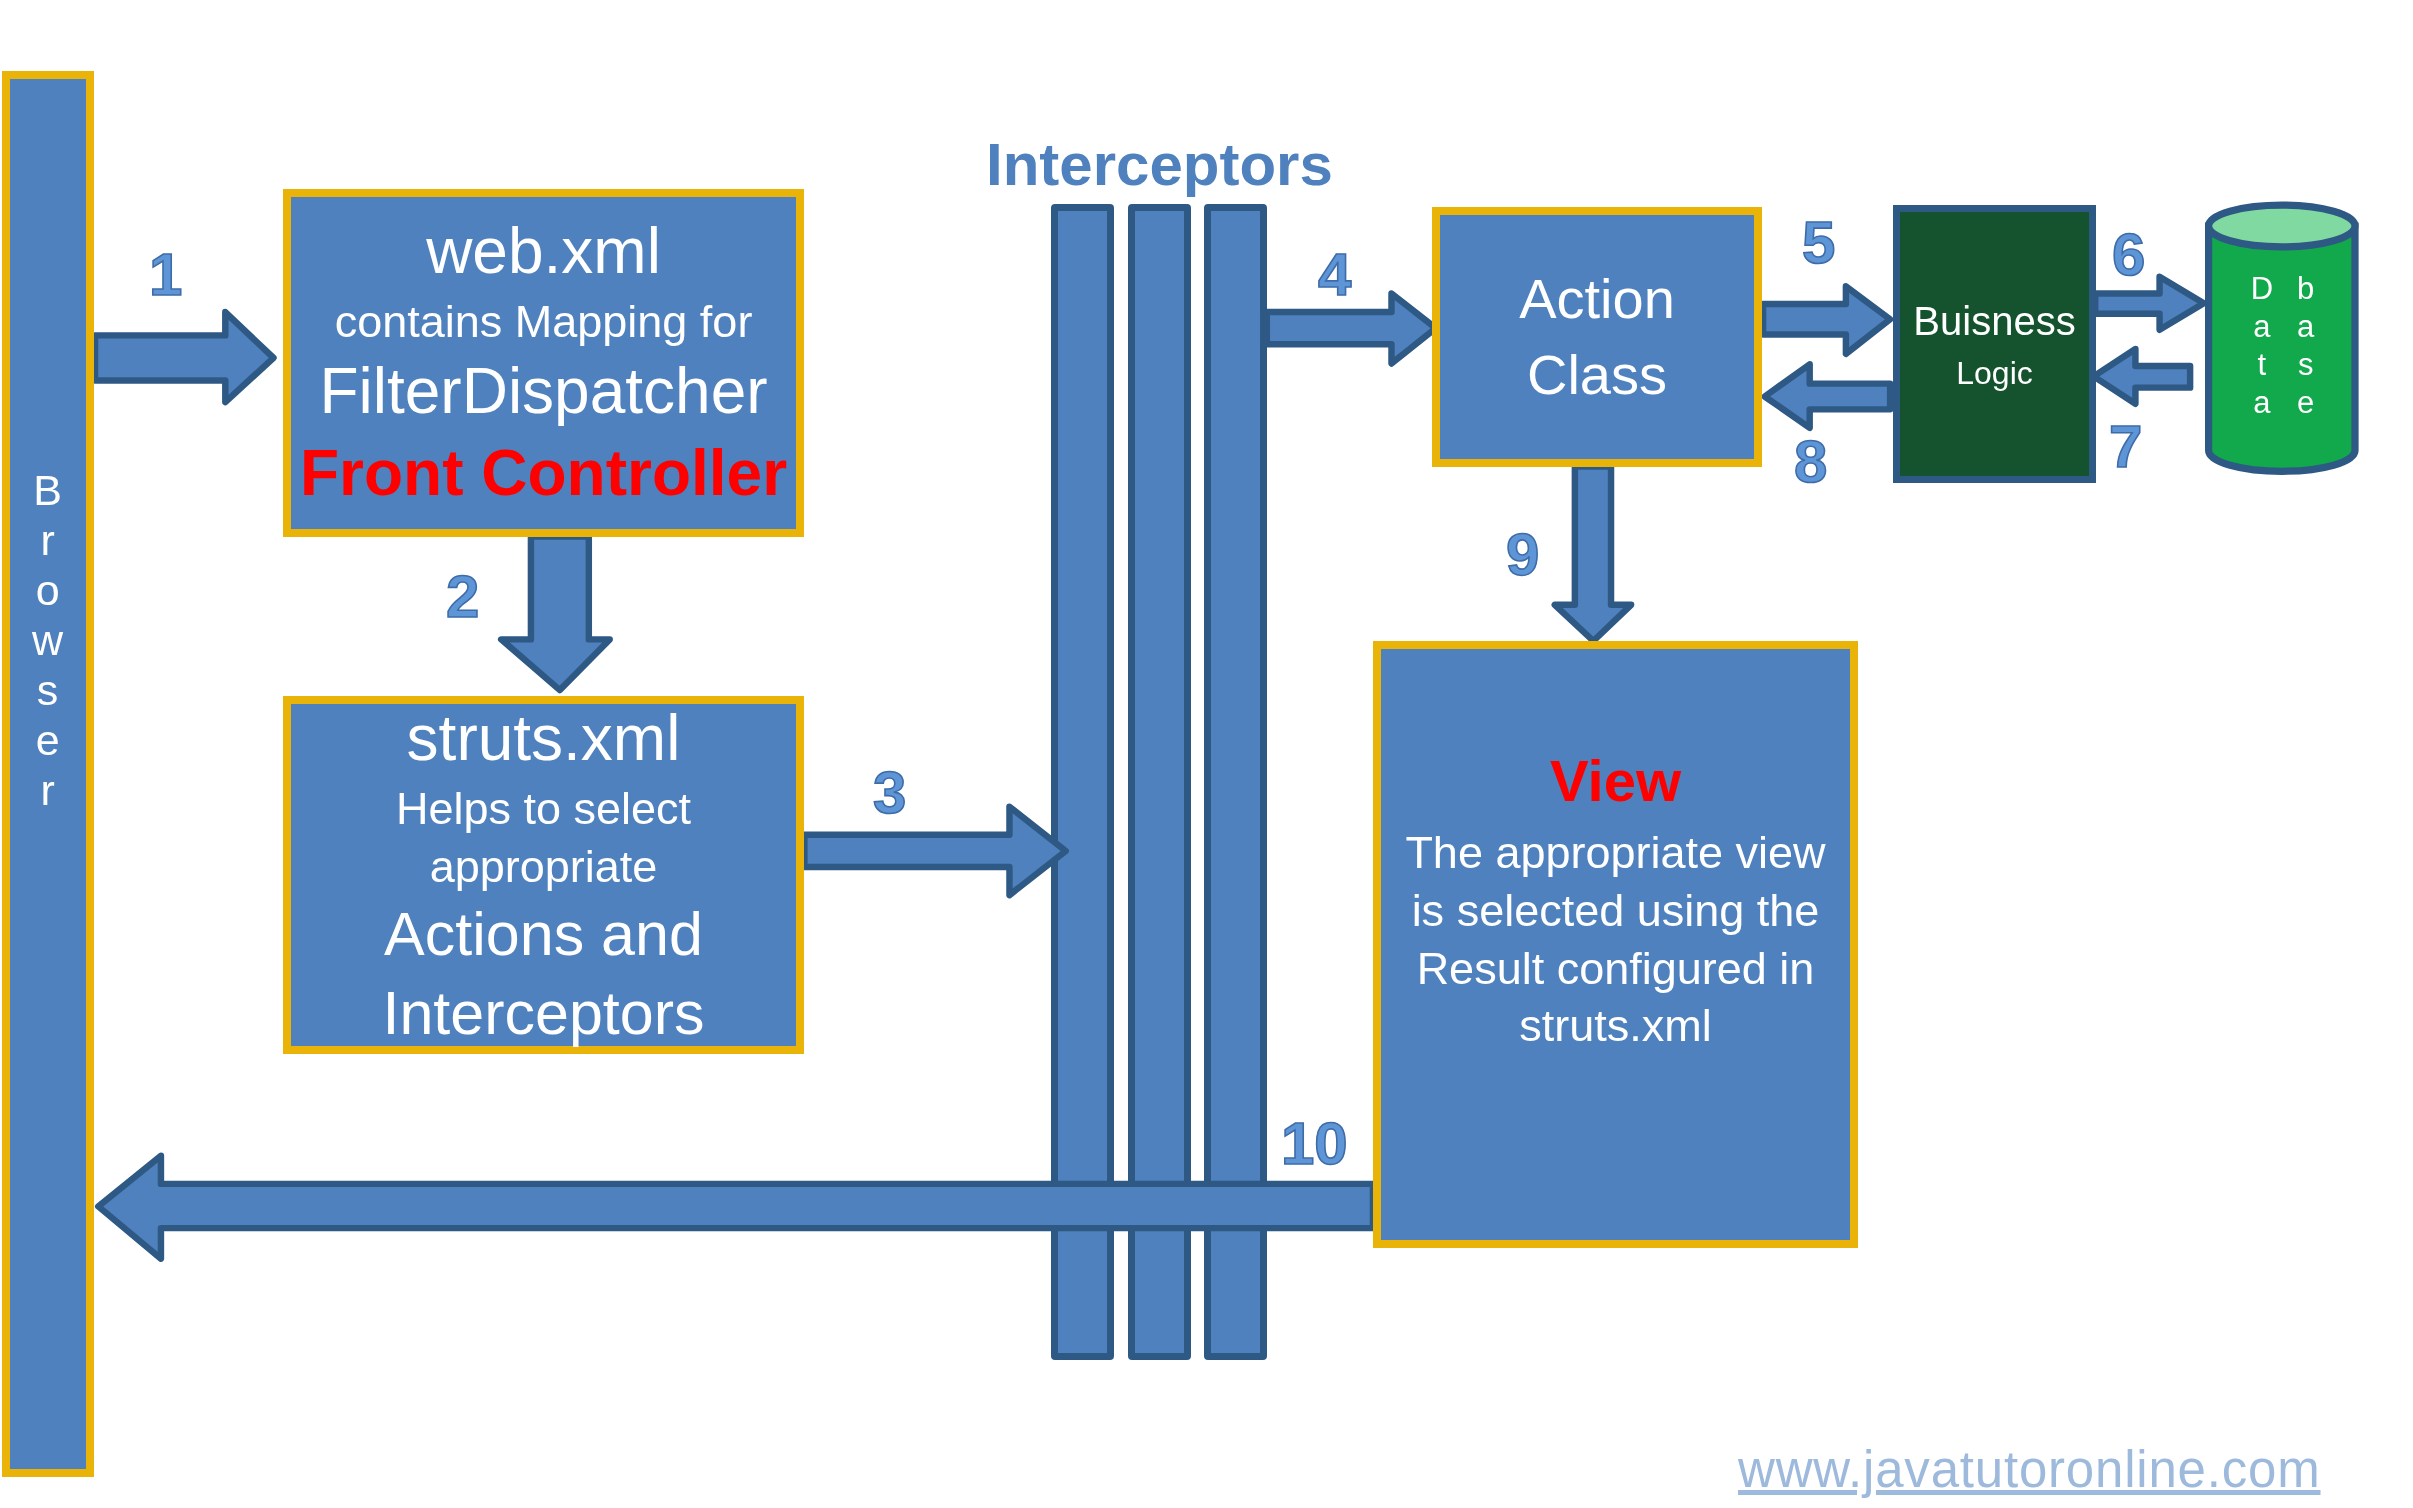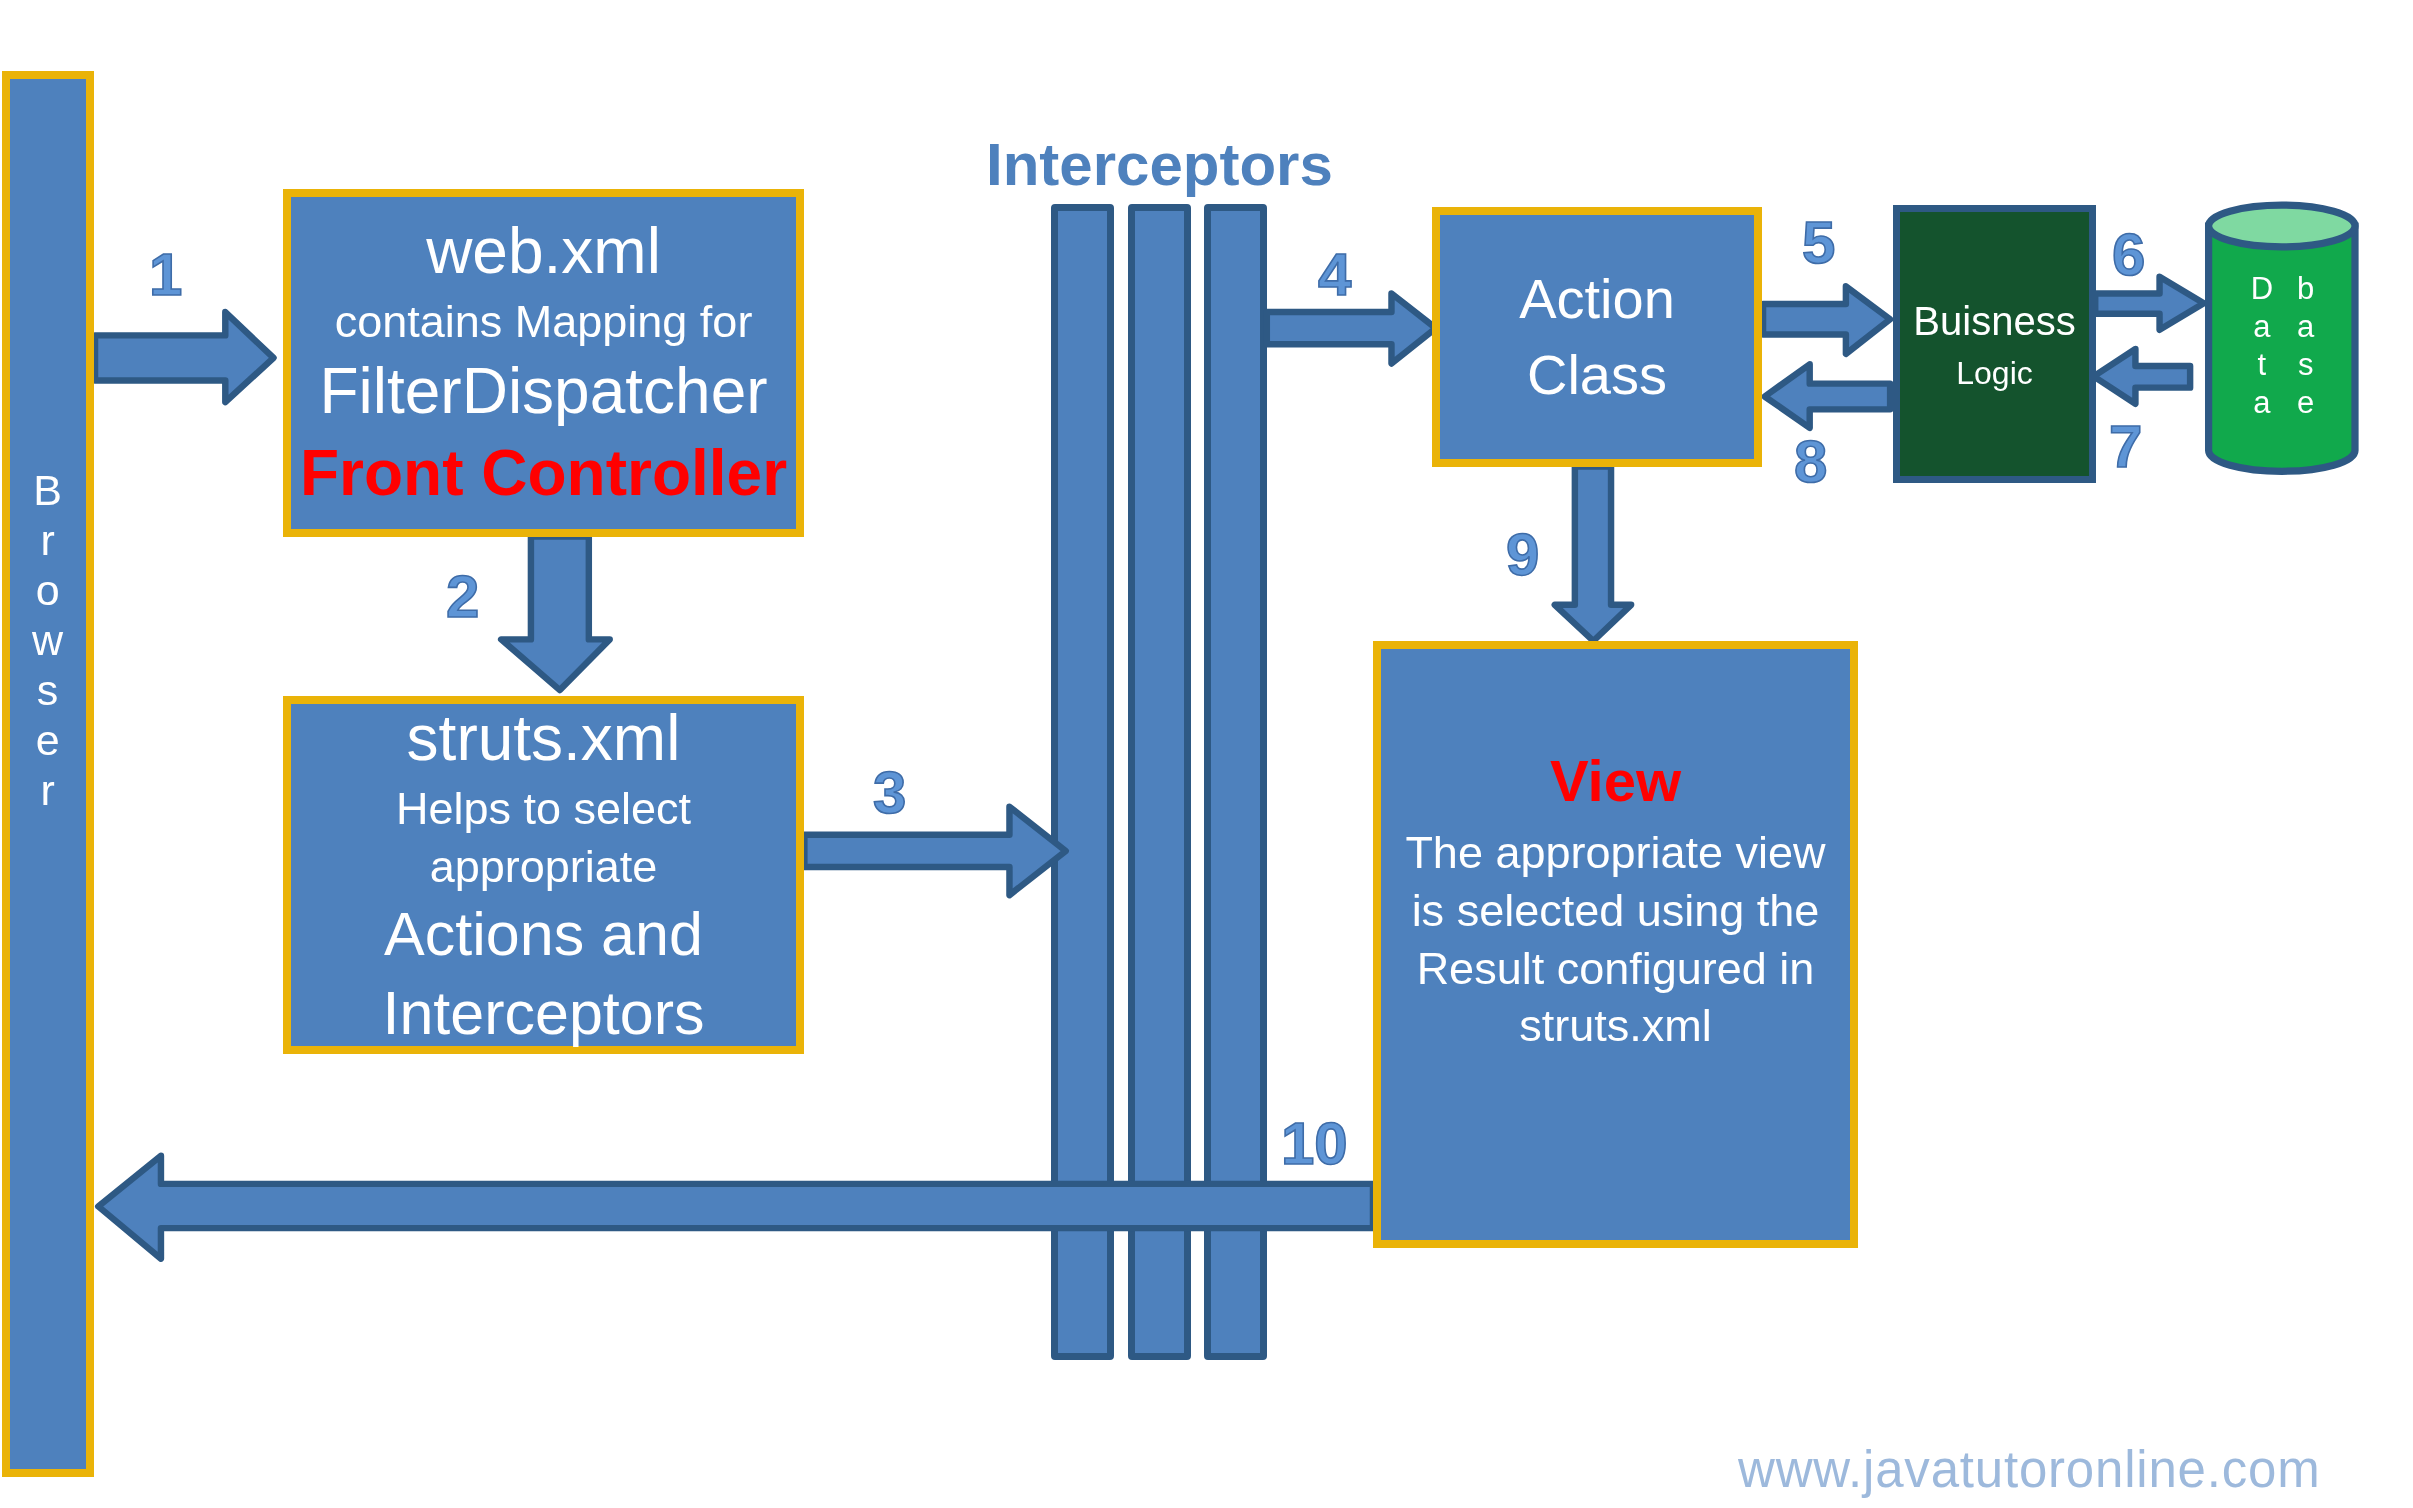--- a/index.html
+++ b/index.html
@@ -164,16 +164,16 @@
   <div class="num" style="left:446px;top:567px;">2</div>
   <div class="num" style="left:873px;top:763px;">3</div>
   <div class="num" style="left:1318px;top:245px;">4</div>
   <div class="num" style="left:1802px;top:213px;">5</div>
   <div class="num" style="left:2112px;top:225px;">6</div>
   <div class="num" style="left:2109px;top:417px;">7</div>
   <div class="num" style="left:1794px;top:432px;">8</div>
   <div class="num" style="left:1506px;top:525px;">9</div>
   <div class="num" style="left:1281px;top:1114px;">10</div>
 
-  <div class="watermark" style="left:1738px;top:1444px;">www.javatutoronline.com</div>
+  <div class="watermark" style="left:1738px;top:1444px;text-decoration:underline;">www.javatutoronline.com</div>
 
 </div>
 
 
 </body></html>

